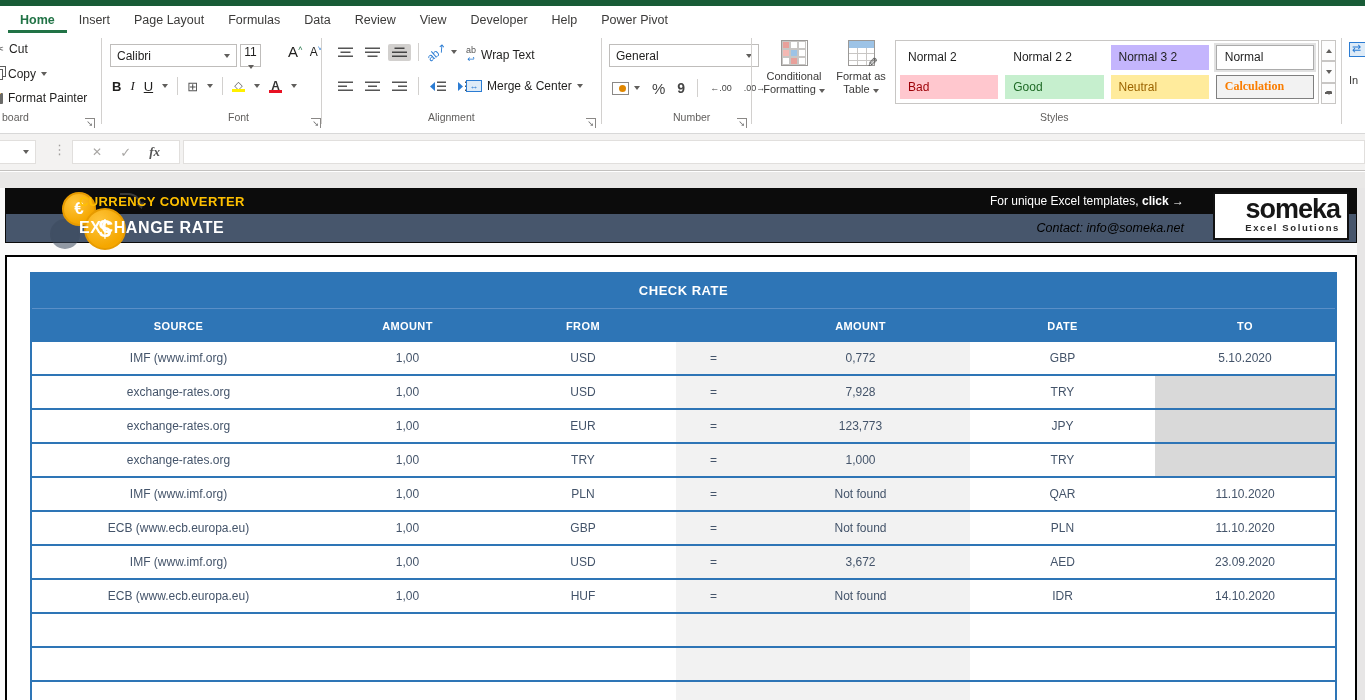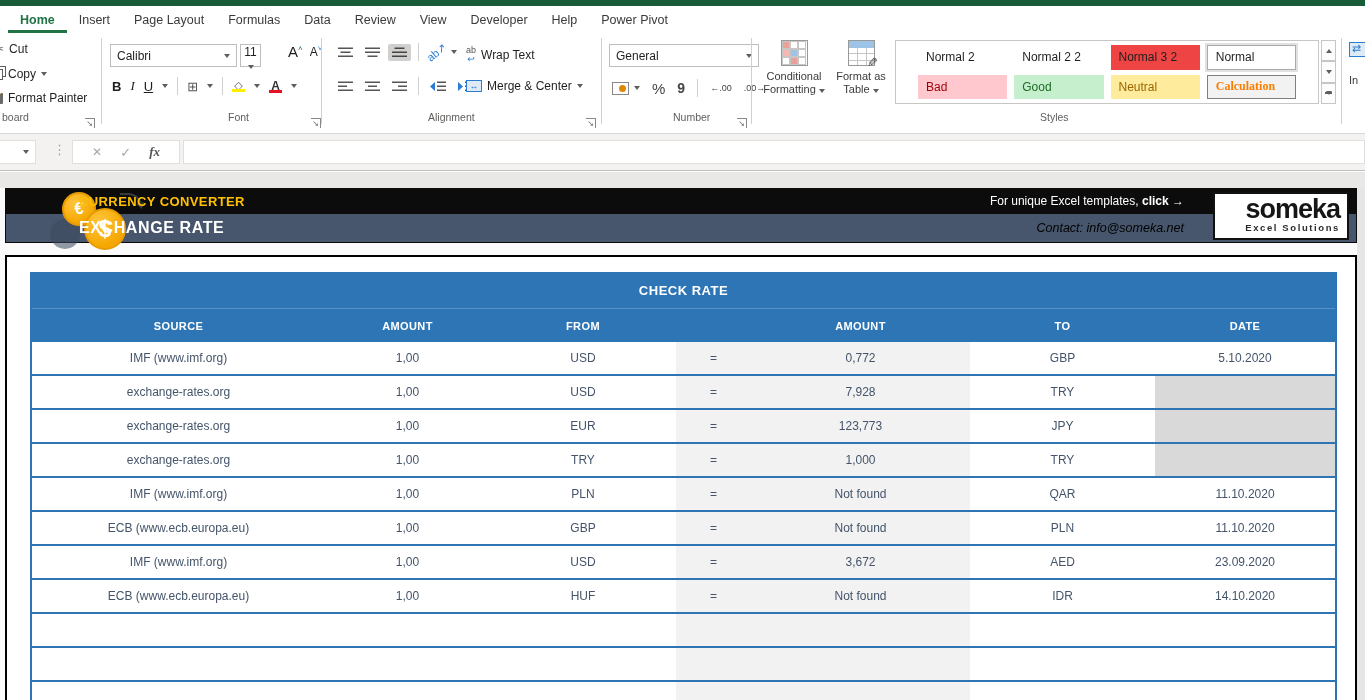--- a/index.html
+++ b/index.html
@@ -60,21 +60,21 @@
   .cficon div { border:0.5px solid #C8C6C4; }
   .faticon { width:27px; height:26px; margin:0 auto 4px auto; border:1px solid #9B9997; position:relative; background:
     linear-gradient(#9DC3E6 0 7px, #fff 7px); }
   .faticon::before { content:""; position:absolute; inset:7px 0 0 0;
     background:linear-gradient(#C8C6C4 0 0) 0 5px/100% 1px no-repeat, linear-gradient(#C8C6C4 0 0) 0 12px/100% 1px no-repeat,
     linear-gradient(#C8C6C4 0 0) 8px 0/1px 100% no-repeat, linear-gradient(#C8C6C4 0 0) 17px 0/1px 100% no-repeat; }
   .faticon::after { content:"✎"; position:absolute; right:-4px; bottom:-4px; font-size:13px; color:#444; transform:scaleX(-1); }
 
   
   .gallery { position:absolute; left:895px; top:7px; width:424px; height:64px; border:1px solid #C8C6C4;
-    display:grid; grid-template-columns:repeat(4,1fr); grid-template-rows:1fr 1fr; gap:5px 7px; padding:4px 22px; background:#fff; }
+    display:grid; grid-template-columns:repeat(4,1fr); grid-template-rows:1fr 1fr; gap:5px 7px; padding:4px 4px; background:#fff; }
   .stylecell { font-size:12px; display:flex; align-items:center; padding-left:8px; white-space:nowrap; overflow:hidden; }
   .stylecell.selected { border:1px solid #ABABAB; box-shadow:0 0 0 2px #E1E1E1; background:#fff; }
   .stylecell.bordered { border:1px solid #7F7F7F; font-weight:bold; }
   .galscroll { position:absolute; left:1321px; top:7px; width:15px; height:64px; display:flex; flex-direction:column; }
   .gbtn { flex:1; border:1px solid #C8C6C4; background:#FDFDFD; display:flex; align-items:center; justify-content:center; }
   .tri-up { width:0;height:0;border-left:3.5px solid transparent;border-right:3.5px solid transparent;border-bottom:4px solid #605E5C; }
   .gbtn .bar { position:relative; }
   .gbtn .bar::before { content:""; position:absolute; top:-3px; left:-3.5px; width:7px; height:1.5px; background:#605E5C; }
 
   
@@ -319,21 +319,21 @@
 
   <div class="bigbtn" style="left:832px; top:7px; width:58px;">
     <div class="faticon"></div>
     <div>Format as</div>
     <div><span>Table</span> <span class="tri"></span></div>
   </div>
 
   <div class="gallery">
       <div class="stylecell" style="background: rgb(255, 255, 255); color: rgb(31, 31, 31);">Normal 2</div>
       <div class="stylecell" style="background: rgb(255, 255, 255); color: rgb(31, 31, 31);">Normal 2 2</div>
-      <div class="stylecell" style="background: #ef4444; color: rgb(31, 31, 31);">Normal 3 2</div>
+      <div class="stylecell" style="background: #c4b5fd; color: rgb(31, 31, 31);">Normal 3 2</div>
       <div class="stylecell selected" style="background: rgb(255, 255, 255); color: rgb(31, 31, 31);">Normal</div>
       <div class="stylecell" style="background: rgb(255, 199, 206); color: rgb(156, 0, 6);">Bad</div>
       <div class="stylecell" style="background: rgb(198, 239, 206); color: rgb(31, 107, 39);">Good</div>
       <div class="stylecell" style="background: rgb(255, 235, 156); color: rgb(156, 101, 0);">Neutral</div>
       <div class="stylecell bordered" style="background: rgb(242, 242, 242); color: rgb(250, 125, 0); font-family: Liberation Serif, serif;">Calculation</div>
     </div>
   <div class="galscroll">
     <div class="gbtn">
         <span class="tri-up"></span>
       </div>
@@ -392,22 +392,22 @@
 
   <div class="canvas">
     <div class="xtable">
       <div class="t-title">CHECK RATE</div>
       <div class="t-head" id="thead">
           <div class="hc">SOURCE</div>
           <div class="hc">AMOUNT</div>
           <div class="hc">FROM</div>
           <div class="hc"></div>
           <div class="hc">AMOUNT</div>
+          <div class="hc">DATE</div>
           <div class="hc">TO</div>
-          <div class="hc">DATE</div>
         </div>
       <div id="tbody">
           <div class="t-row">
             <div class="tc">IMF (www.imf.org)</div>
             <div class="tc">1,00</div>
             <div class="tc">USD</div>
             <div class="tc shade">=</div>
             <div class="tc shade">0,772</div>
             <div class="tc">GBP</div>
             <div class="tc">5.10.2020</div>

